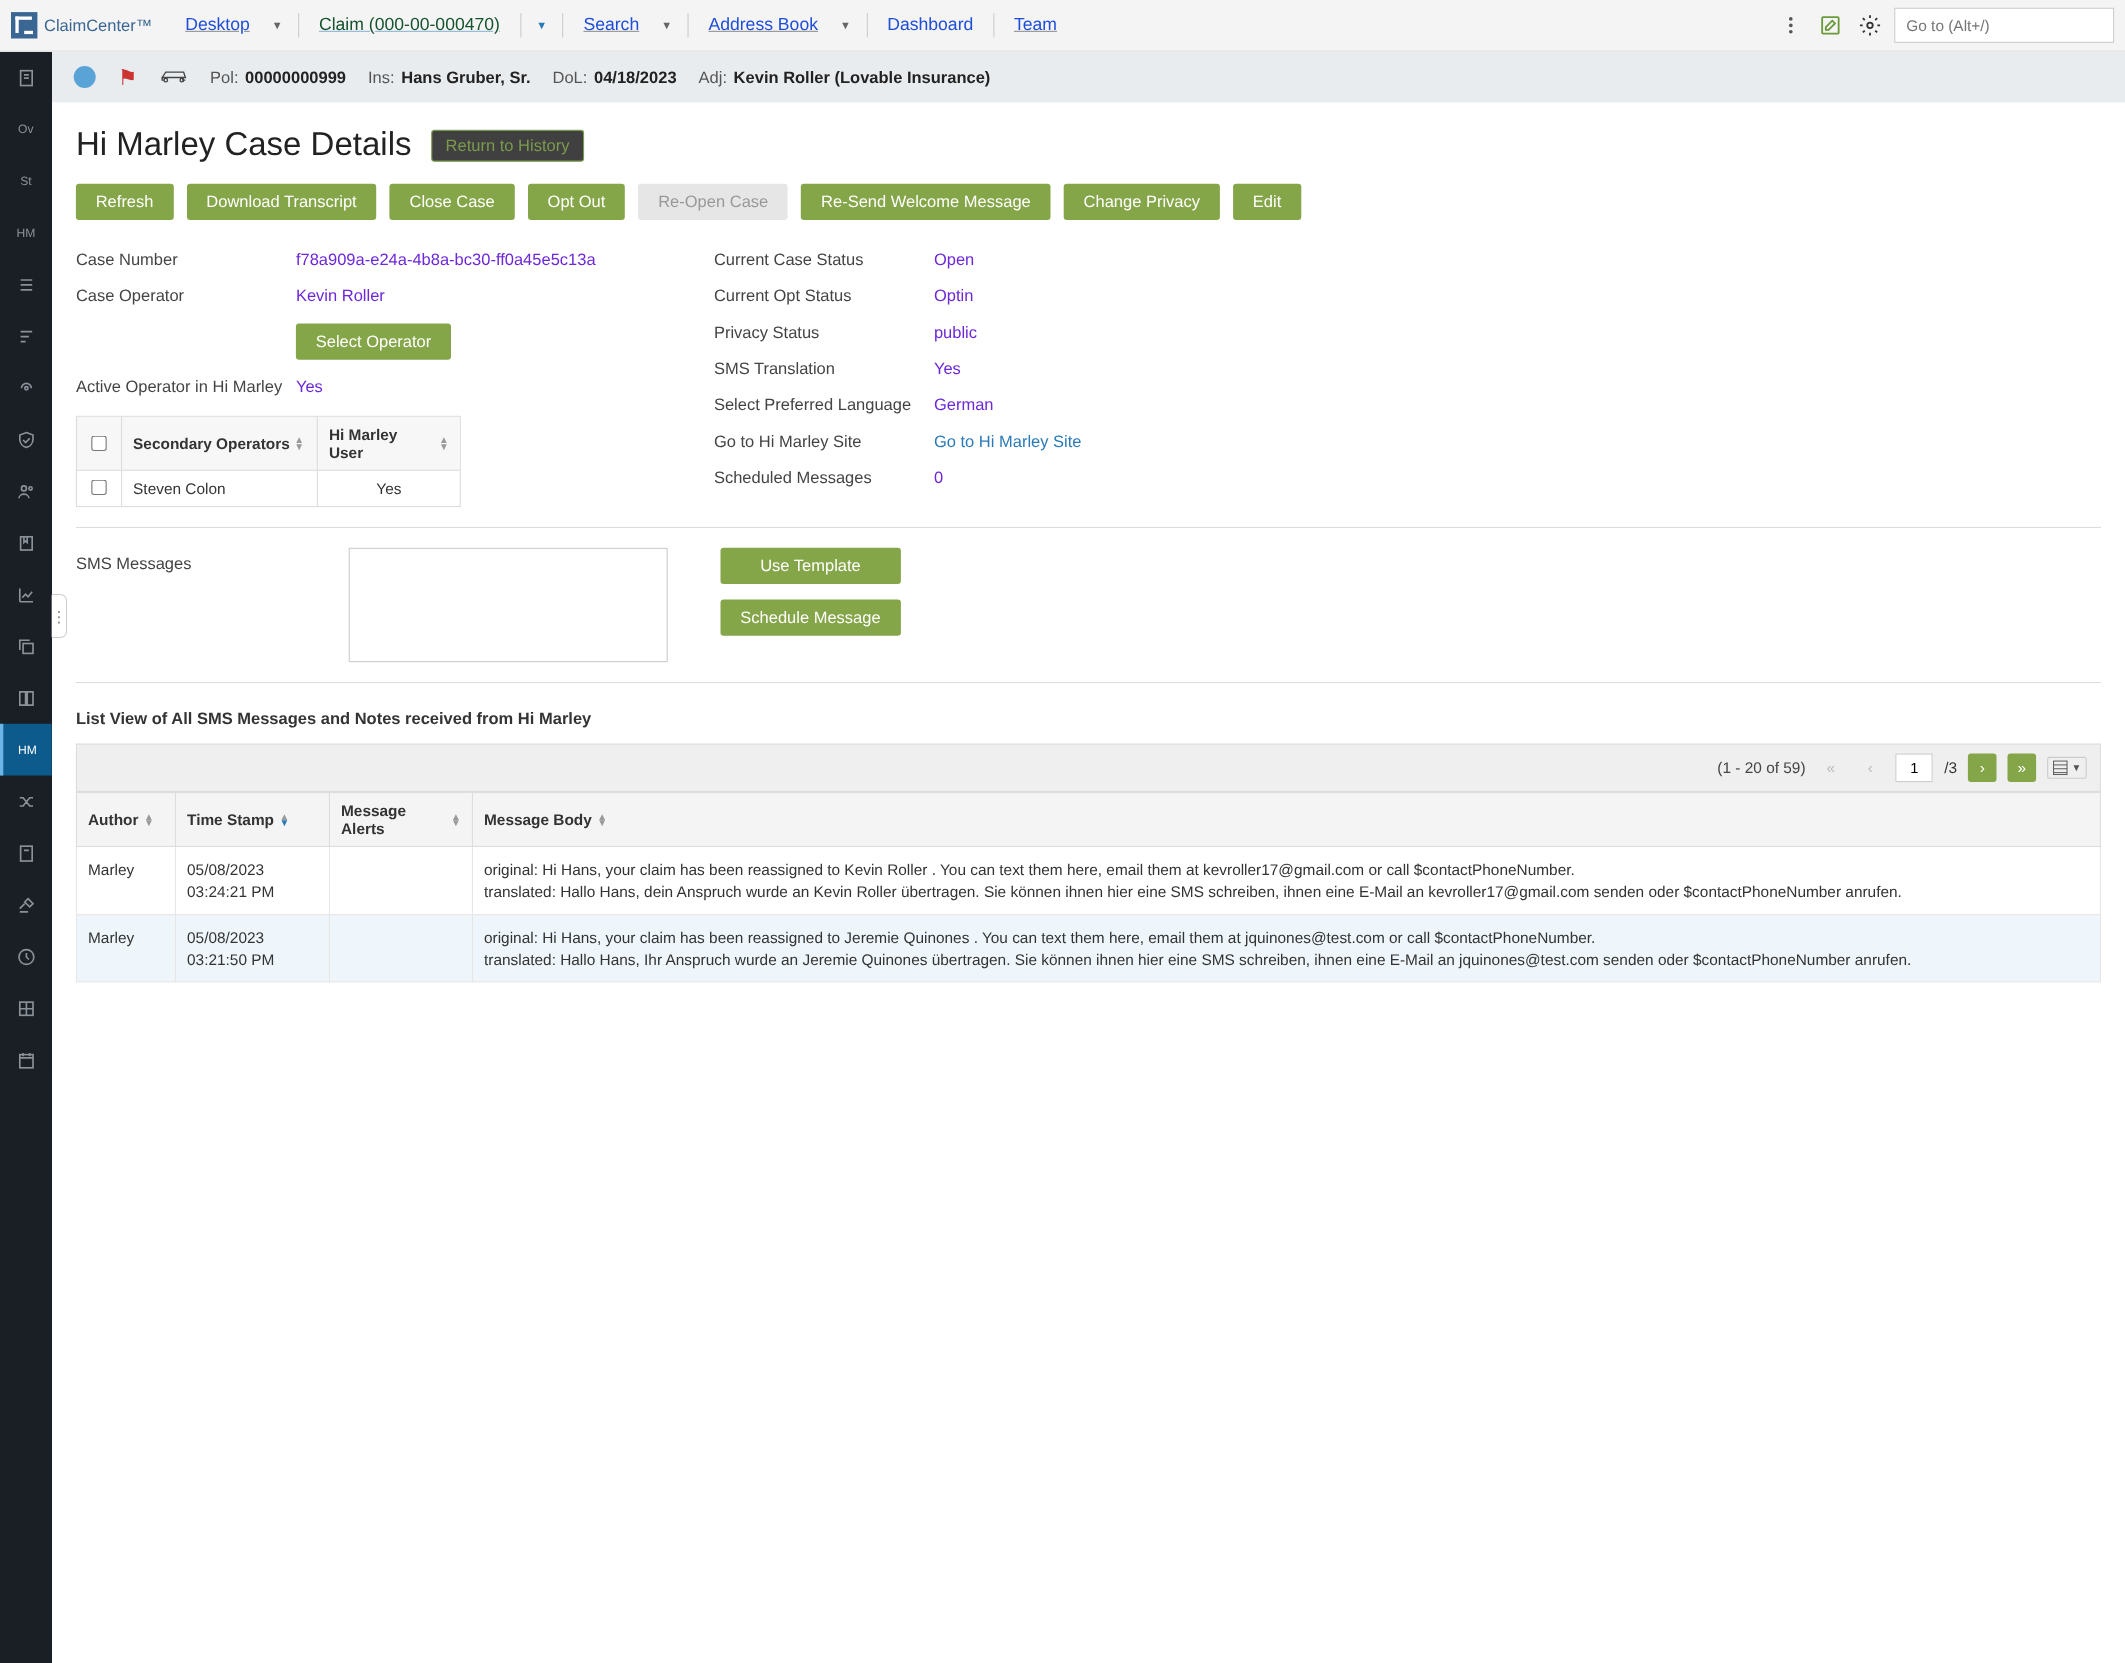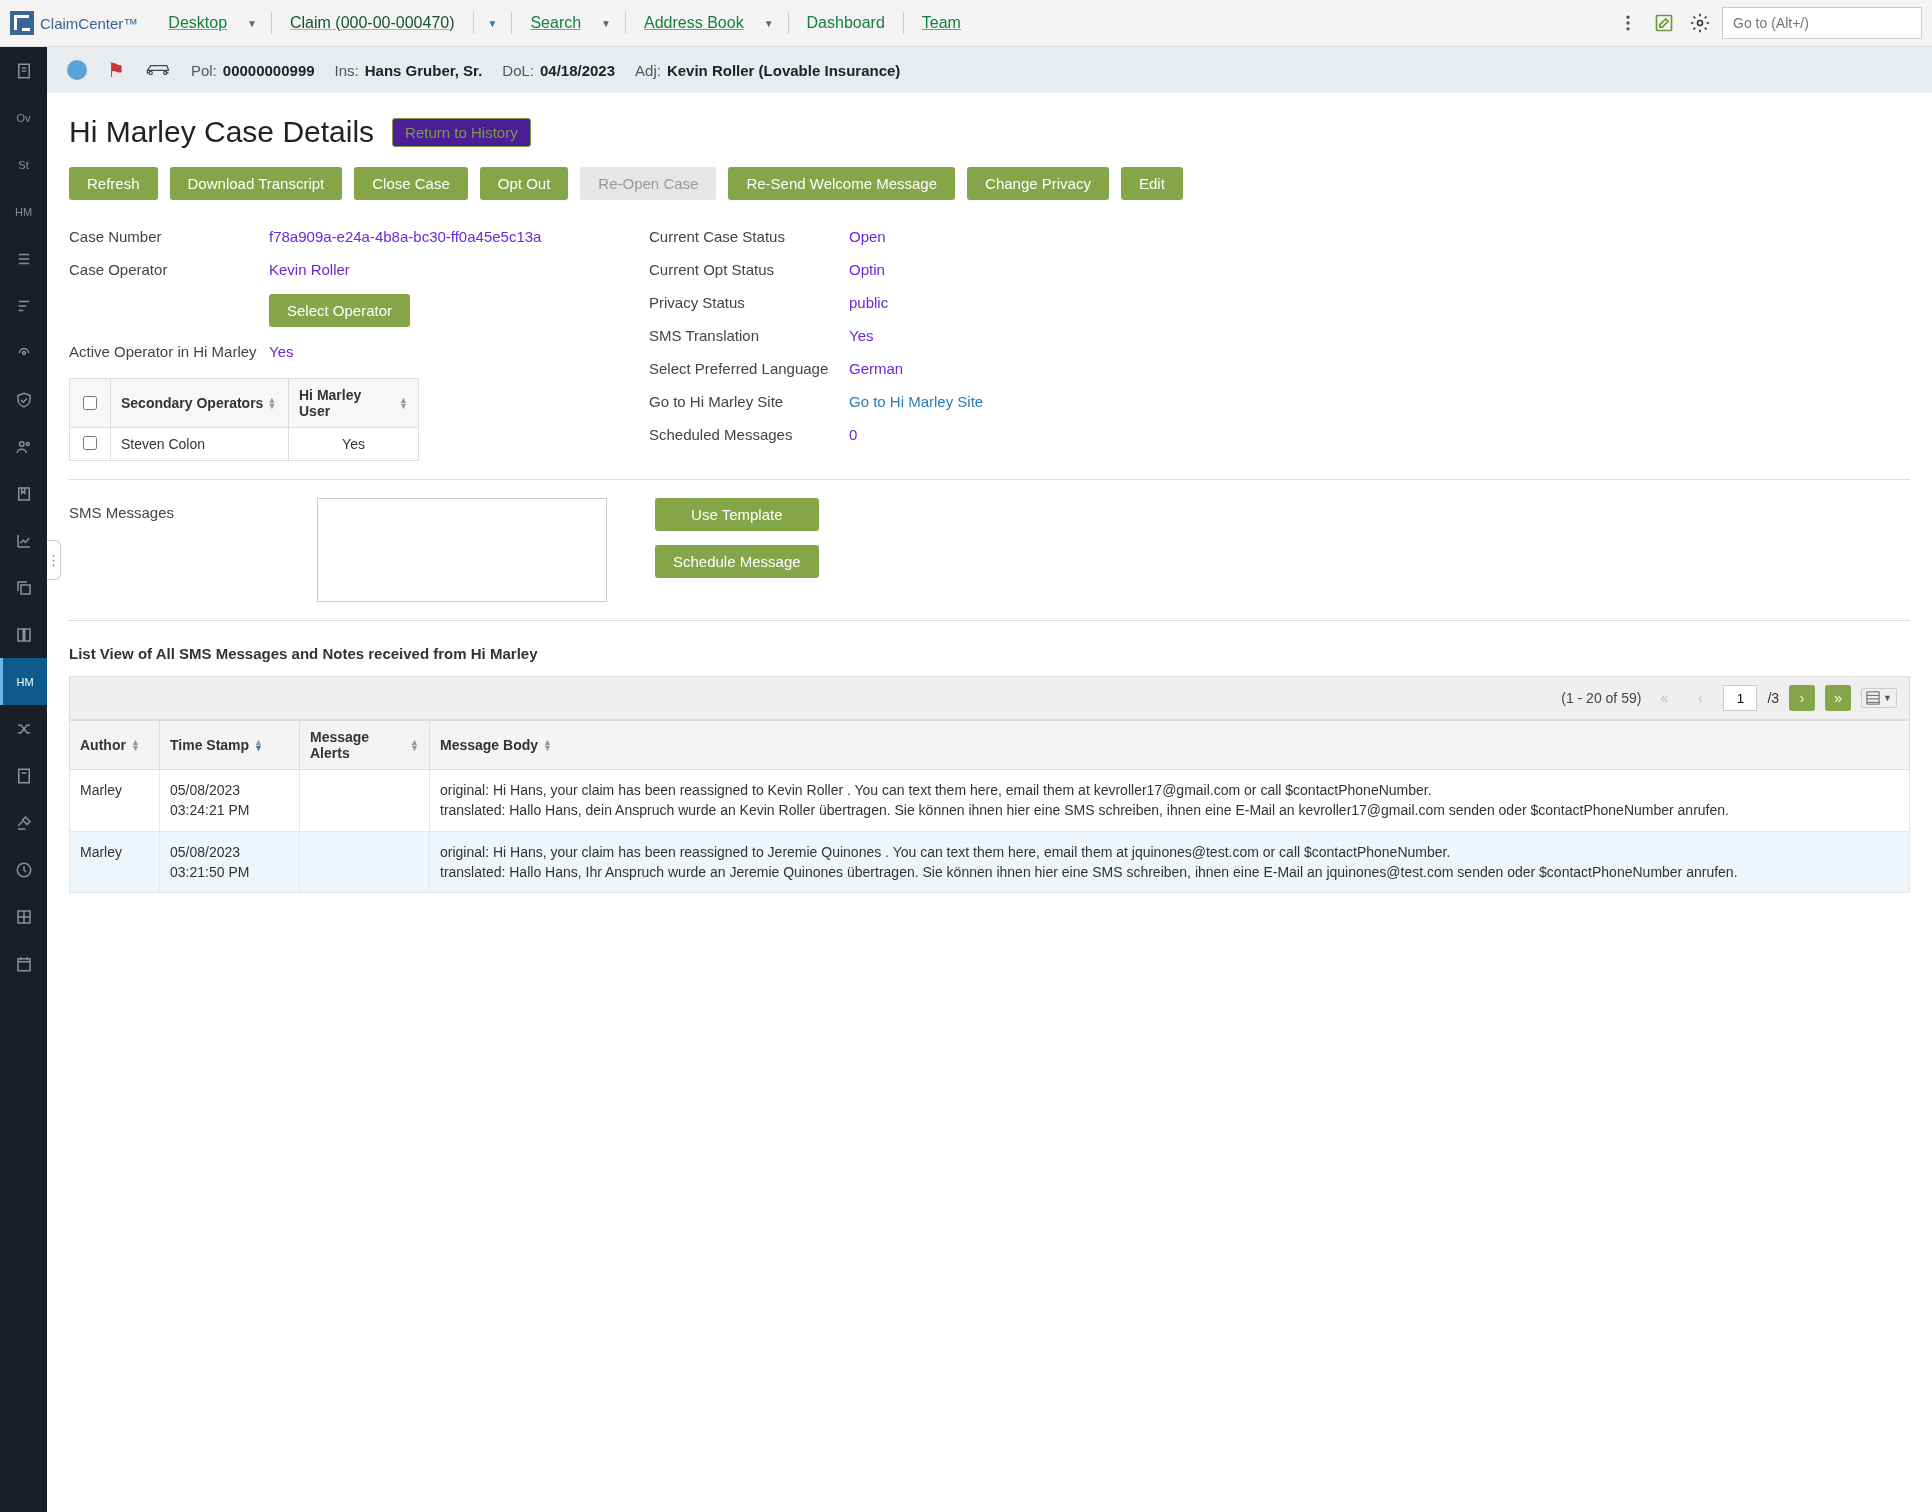--- a/index.html
+++ b/index.html
@@ -5,21 +5,21 @@
   * { box-sizing: border-box; margin: 0; padding: 0; }
   body { font-family: -apple-system, BlinkMacSystemFont, "Segoe UI", Arial, sans-serif; font-size: 14px; color: #333; background: #fff; }
   
   
   .topbar { height: 47px; background: #f4f4f4; border-bottom: 1px solid #ddd; display: flex; align-items: center; padding: 0 10px; }
   .logo { display: flex; align-items: center; gap: 6px; font-size: 15px; color: #3a6693; font-weight: 500; margin-right: 20px; }
   .logo-icon { width: 24px; height: 24px; background: #3a6693; position: relative; }
   .logo-icon::before { content: ''; position: absolute; top: 4px; left: 4px; width: 12px; height: 12px; border: 3px solid #fff; border-right: none; border-bottom: none; }
   .logo-icon::after { content: ''; position: absolute; bottom: 4px; right: 4px; width: 8px; height: 3px; background: #fff; }
   .topnav { display: flex; align-items: center; gap: 4px; flex: 1; }
-  .topnav-item { padding: 6px 10px; font-size: 16px; color: #15803d; cursor: pointer; display: flex; align-items: center; gap: 4px; }
+  .topnav-item { padding: 6px 10px; font-size: 16px; color: #1d4ed8; cursor: pointer; display: flex; align-items: center; gap: 4px; }
   .topnav-item.active { color: #14532d; }
   .topnav-item .ul { text-decoration: underline; text-decoration-color: rgba(0,0,0,0.4); }
   .topnav-item.active .ul { text-decoration-color: rgba(43,122,184,0.5); }
   .caret { font-size: 10px; color: #666; padding: 0 6px; }
   .divider { width: 1px; height: 22px; background: #ccc; margin: 0 4px; }
   .top-right { display: flex; align-items: center; gap: 8px; }
   .icon-btn { width: 28px; height: 28px; display: flex; align-items: center; justify-content: center; cursor: pointer; border-radius: 3px; }
   .gear-svg, .edit-svg, .dots-svg { width: 20px; height: 20px; }
   .goto-search { height: 32px; width: 200px; border: 1px solid #ccc; padding: 0 10px; font-size: 14px; background: #fff; }
   
@@ -36,21 +36,21 @@
   .sidebar { position: fixed; left: 0; top: 47px; bottom: 0; width: 47px; background: #1a1f25; display: flex; flex-direction: column; }
   .sidebar-item { height: 47px; display: flex; align-items: center; justify-content: center; color: #8a9199; cursor: pointer; font-size: 11px; }
   .sidebar-item.text { font-weight: 500; }
   .sidebar-item.active { background: #0d5a8c; color: #fff; border-left: 3px solid #6db4e8; }
   .sidebar-hint { position: fixed; left: 47px; top: 540px; width: 14px; height: 40px; background: #fff; border: 1px solid #ccc; border-left: none; border-radius: 0 6px 6px 0; display: flex; align-items: center; justify-content: center; color: #888; font-size: 14px; }
   
   
   .main { margin-left: 47px; padding: 12px 22px 40px 22px; }
   .page-header { display: flex; align-items: center; gap: 18px; padding: 10px 0 18px 0; }
   .page-title { font-size: 30px; font-weight: 400; color: #222; }
-  .return-btn { border: 1px solid #7a9a4e; color: #7a9a4e; background: #4c1d95; padding: 5px 12px; border-radius: 3px; font-size: 15px; cursor: pointer; }
+  .return-btn { border: 1px solid #7a9a4e; color: #7a9a4e; background: #404040; padding: 5px 12px; border-radius: 3px; font-size: 15px; cursor: pointer; }
   
   .action-row { display: flex; gap: 12px; flex-wrap: wrap; margin-bottom: 20px; }
   .btn { background: #84a548; color: #fff; border: none; padding: 8px 18px; border-radius: 3px; font-size: 15px; cursor: pointer; }
   .btn:disabled { background: #e6e6e6; color: #999; cursor: not-allowed; }
   
   .details-grid { display: flex; gap: 60px; margin-bottom: 10px; }
   .details-col { flex: 1; max-width: 520px; }
   .detail-row { display: flex; padding: 8px 0; align-items: center; }
   .detail-label { width: 200px; color: #444; font-size: 15px; }
   .detail-value { color: #6d28d9; font-size: 15px; }

